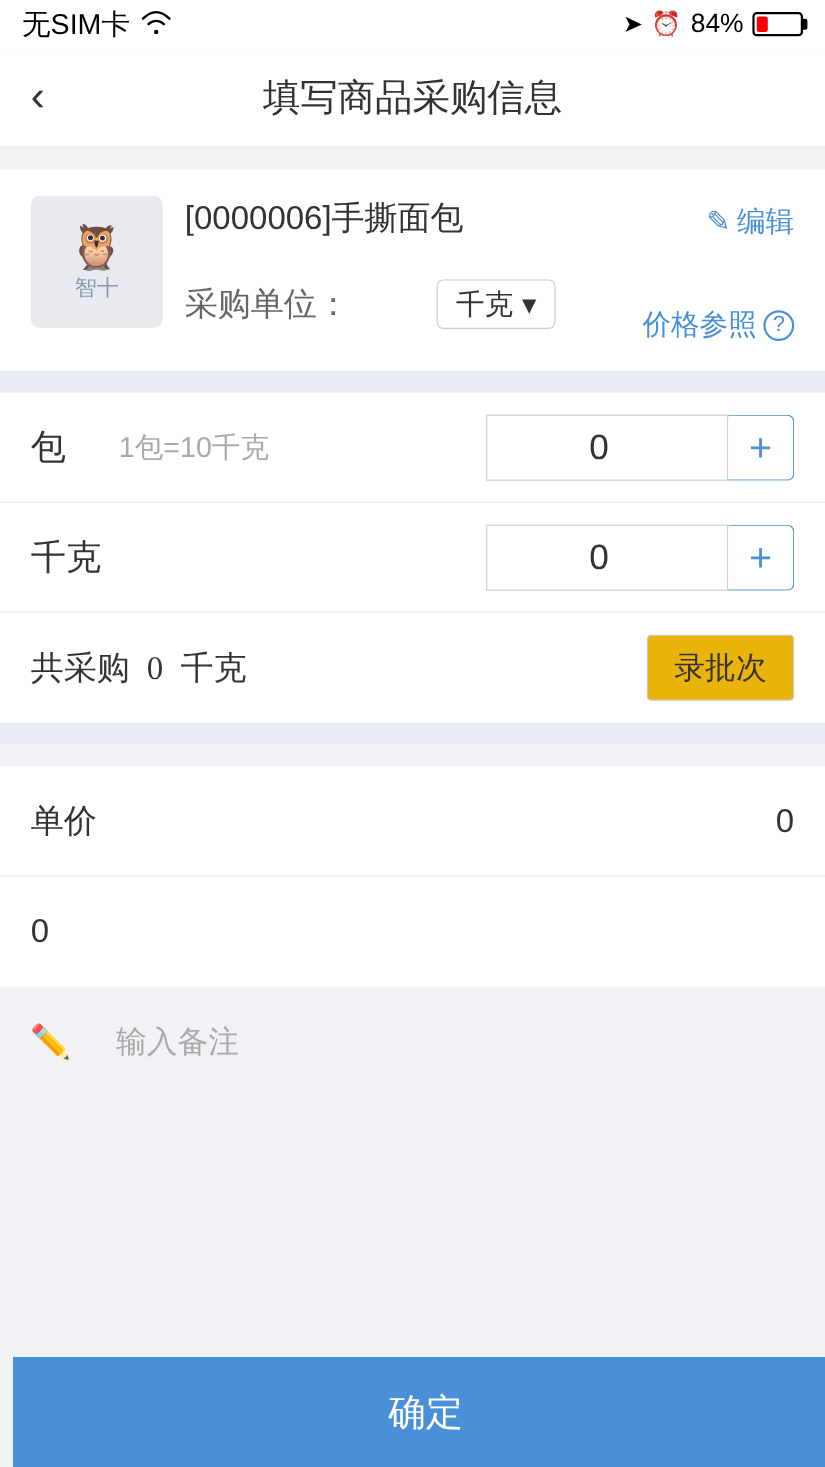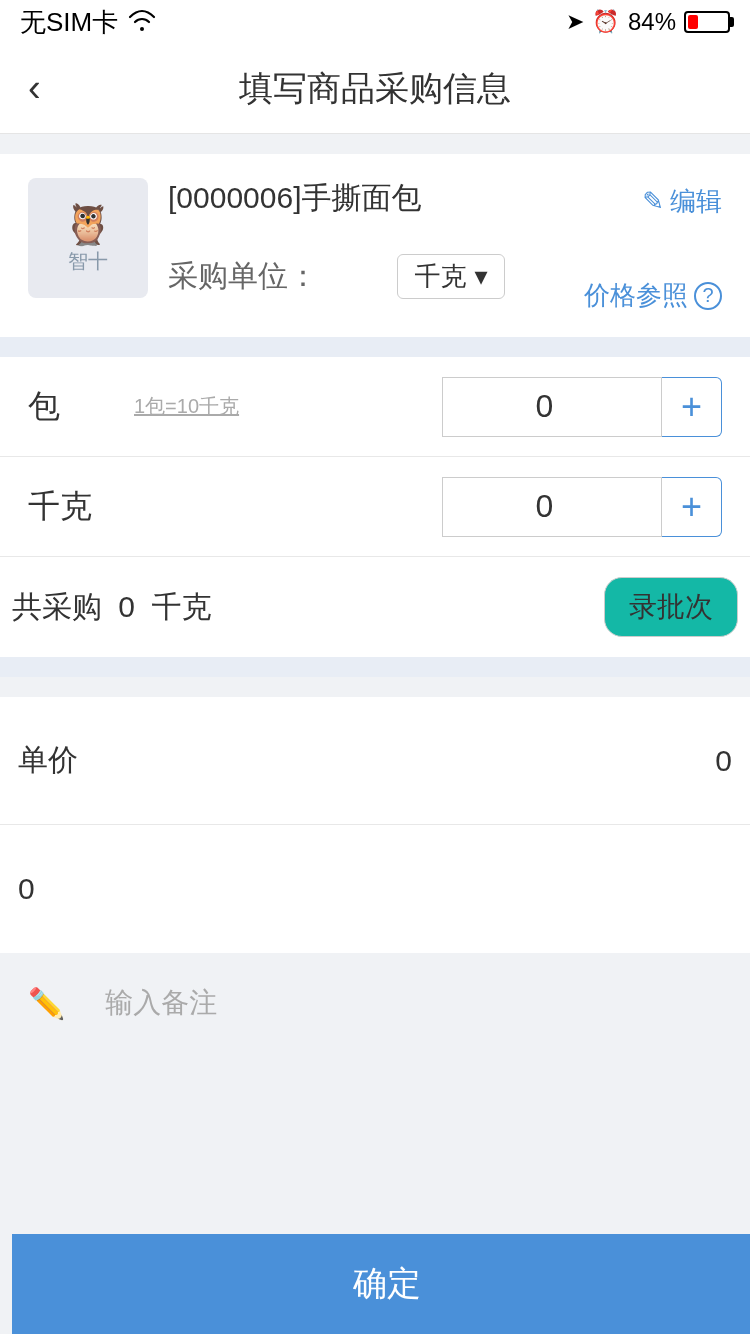--- a/index.html
+++ b/index.html
@@ -175,25 +175,24 @@
       padding: 0 28px;
       height: 100px;
       border-bottom: 1px solid #e8e8e8;
     }
     .input-row-label {
       font-size: 32px;
       color: #333;
       min-width: 80px;
     }
     .input-row-sublabel {
-      font-size: 20px;
+      font-size: 26px;
       color: #aaa;
-      margin-left: 26px;
-      flex: 1;
-      text-decoration: underline;
+      margin-left: 0;
+      flex: 1;
     }
     .input-field-wrap {
       display: flex;
       align-items: center;
       margin-left: auto;
       gap: 0;
     }
     .num-input {
       width: 220px;
       height: 60px;
@@ -216,49 +215,50 @@
       font-size: 36px;
       color: #4a90d9;
       cursor: pointer;
       border-radius: 0 6px 6px 0;
     }
 
     
     .total-row {
       display: flex;
       align-items: center;
-      padding: 0 12px;
+      padding: 0 28px;
       height: 100px;
       background: #fff;
+      font-family: Liberation Serif, serif;
     }
     .total-label {
       font-size: 30px;
       color: #333;
       flex: 1;
     }
     .batch-btn {
       border: 1px solid #ccc;
-      border-radius: 18px;
+      border-radius: 4px;
       padding: 10px 24px;
       font-size: 28px;
       color: #333;
-      background: #14b8a6;
+      background: #eab308;
       cursor: pointer;
     }
 
     
     .info-section {
       background: #fff;
       margin-top: 20px;
     }
     .info-row {
       display: flex;
       align-items: center;
-      padding: 0 18px;
-      height: 128px;
+      padding: 0 28px;
+      height: 100px;
       border-bottom: 1px solid #e8e8e8;
     }
     .info-row:last-child {
       border-bottom: none;
     }
     .info-label {
       font-size: 30px;
       color: #333;
       flex: 1;
     }

